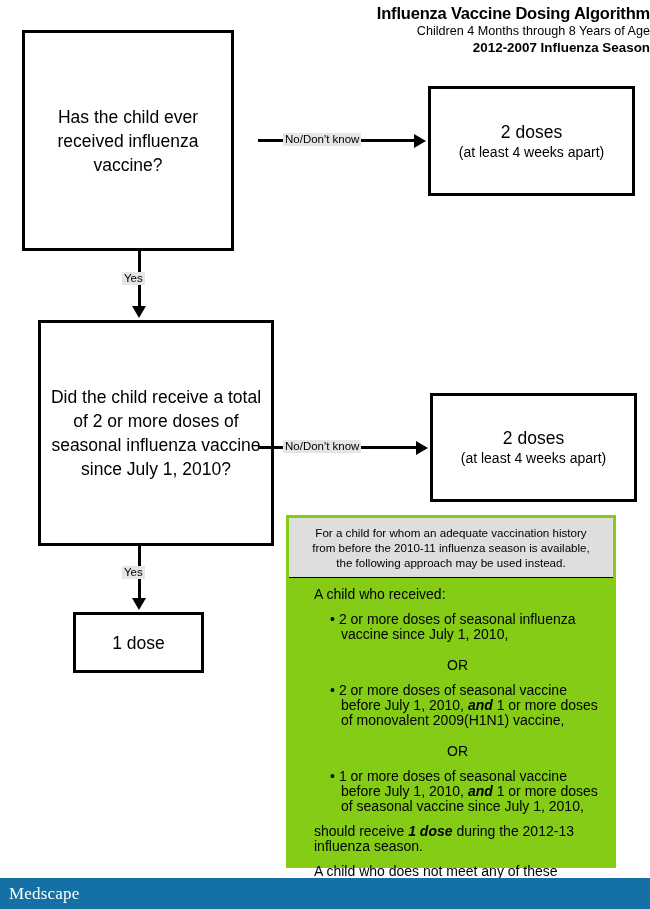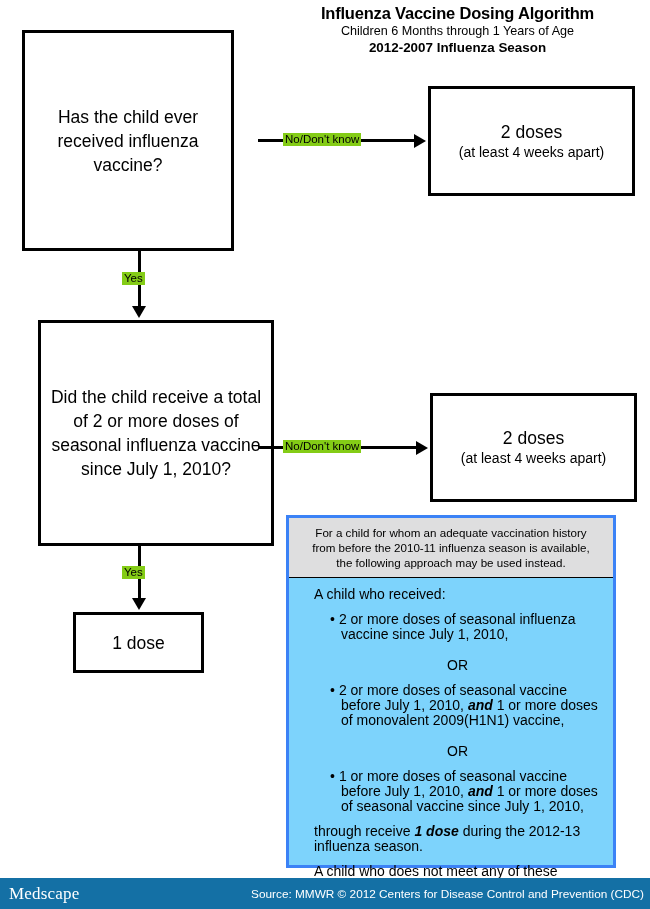--- a/index.html
+++ b/index.html
@@ -15,21 +15,21 @@
     font-family: "Liberation Sans", sans-serif;
     color: #000000;
   }
 
   
   #title-block {
     position: absolute;
     left: 265px;
     top: 4px;
     width: 385px;
-    text-align: center;
+    text-align: right;
   }
   #title-main {
     font-size: 16.5px;
     font-weight: bold;
     letter-spacing: -0.2px;
     line-height: 19px;
   }
   #title-sub1 {
     font-size: 12.6px;
     font-weight: normal;
@@ -100,21 +100,21 @@
     position: absolute;
     width: 0; height: 0;
     border-top: 7px solid transparent;
     border-bottom: 7px solid transparent;
     border-left: 12px solid #000000;
   }
   .edge-label {
     position: absolute;
     font-size: 11.5px;
     line-height: 13px;
-    background: #84cc16;
+    background: #e5e5e5;
     padding: 0 2px;
     white-space: nowrap;
   }
 
   
   #v1 { left: 138px; top: 251px; height: 57px; }
   #v1-arrow { left: 132px; top: 306px; }
   #lbl-yes1 { left: 122px; top: 272px; }
 
   
@@ -133,22 +133,22 @@
   #lbl-no2 { left: 283px; top: 440px; }
 
   
   #info-panel {
     position: absolute;
     left: 286px;
     top: 515px;
     width: 330px;
     height: 353px;
     box-sizing: border-box;
-    border: 3px solid #3b82f6;
-    background: #7dd3fc;
+    border: 3px solid #84cc16;
+    background: #84cc16;
   }
   #info-header {
     background: #dededf;
     border-bottom: 1px solid #000000;
     text-align: center;
     font-size: 11.6px;
     line-height: 15px;
     padding: 7px 14px 7px 14px;
   }
   #info-body {
@@ -196,21 +196,21 @@
     color: #ffffff;
     font-size: 11.8px;
     white-space: nowrap;
   }
 </style>
 </head>
 <body>
 
 <div id="title-block">
   <div id="title-main">Influenza Vaccine Dosing Algorithm</div>
-  <div id="title-sub1">Children 6 Months through 1 Years of Age</div>
+  <div id="title-sub1">Children 4 Months through 8 Years of Age</div>
   <div id="title-sub2">2012-2007 Influenza Season</div>
 </div>
 
 <div class="flow-box" id="q1-box">
   <div class="box-text">Has the child ever received influenza vaccine?</div>
 </div>
 
 <div class="flow-box" id="r1-box">
   <div>
     <div class="dose-line1">2 doses</div>
@@ -258,23 +258,22 @@
     <p class="info-bullet"><span class="bullet-dot">•</span><span>2 or more doses of seasonal influenza vaccine since July 1, 2010,</span></p>
 
     <p class="info-or">OR</p>
 
     <p class="info-bullet"><span class="bullet-dot">•</span><span>2 or more doses of seasonal vaccine before July 1, 2010, </span><span class="bi">and</span><span> 1 or more doses of monovalent 2009(H1N1) vaccine,</span></p>
 
     <p class="info-or">OR</p>
 
     <p class="info-bullet"><span class="bullet-dot">•</span><span>1 or more doses of seasonal vaccine before July 1, 2010, </span><span class="bi">and</span><span> 1 or more doses of seasonal vaccine since July 1, 2010,</span></p>
 
-    <p class="info-p"><span>through receive </span><span class="bi">1 dose</span><span> during the 2012-13 influenza season.</span></p>
+    <p class="info-p"><span>should receive </span><span class="bi">1 dose</span><span> during the 2012-13 influenza season.</span></p>
 
     <p class="info-p"><span>A child who does not meet any of these conditions should receive </span><span class="bi">2 doses</span><span> in 2010-13.</span></p>
 
   </div>
 </div>
 
 <div id="footer-bar" style="background: rgb(20, 112, 165);">
   <div id="medscape-logo">Medscape</div>
-  <div id="footer-source">Source: MMWR © 2012 Centers for Disease Control and Prevention (CDC)</div>
 </div>
 
 </body></html>

